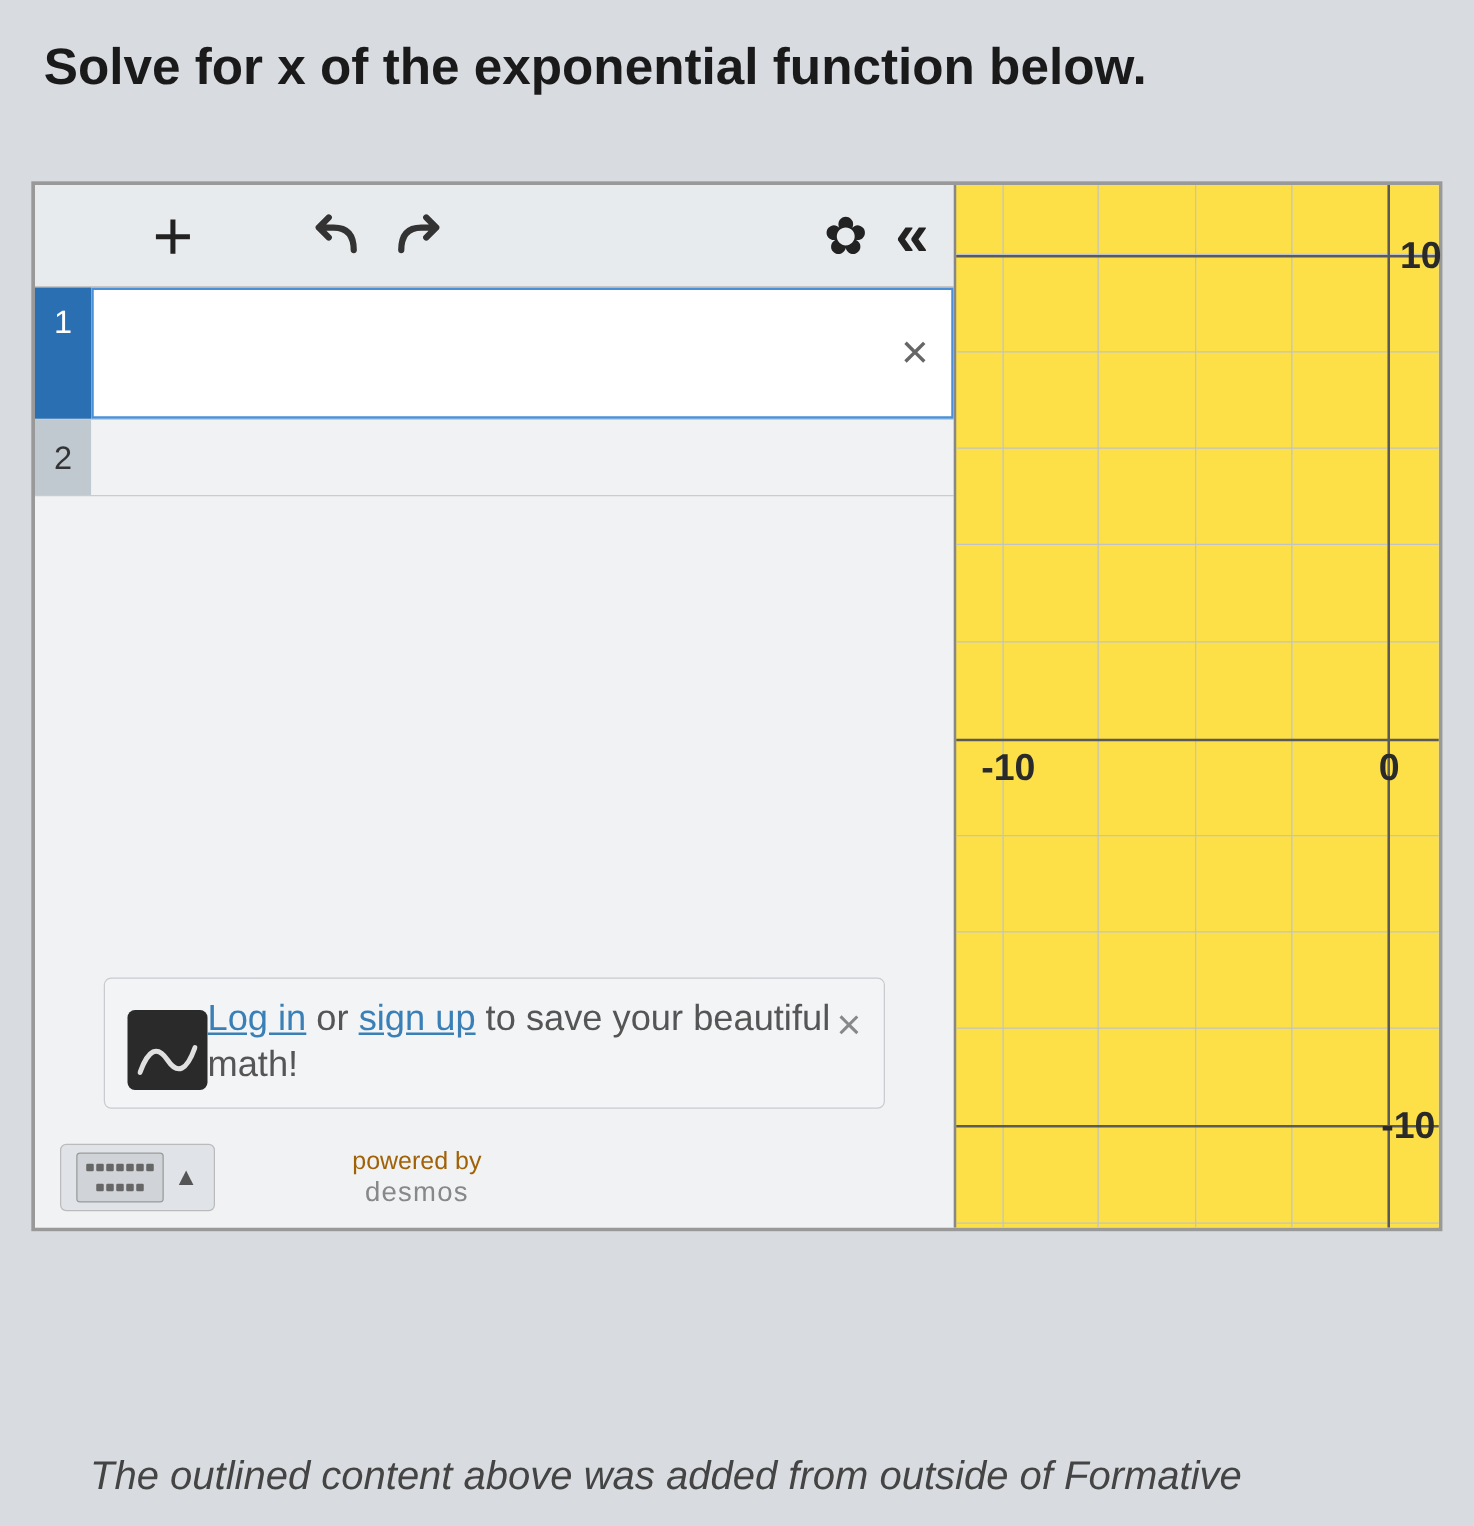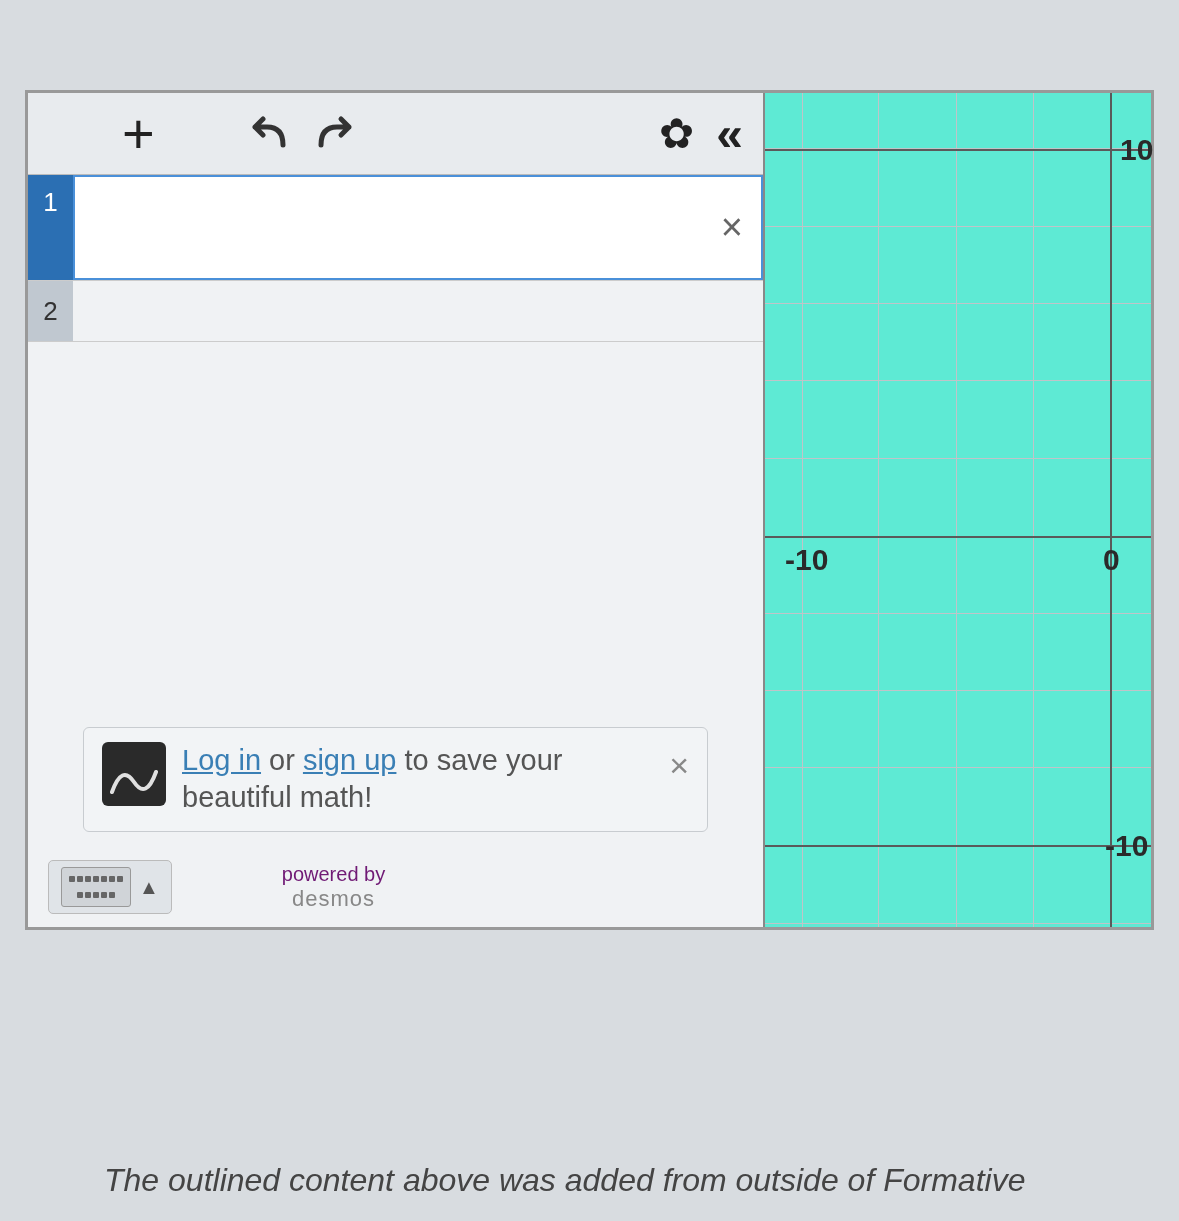--- a/index.html
+++ b/index.html
@@ -30,51 +30,52 @@
     .expression-list { flex: 1; position: relative; }
     .expression-row { display: flex; border-bottom: 1px solid #ccc; }
     .row-number { width: 45px; background: #8899a8; color: #fff; display: flex; align-items: flex-start; justify-content: center; padding-top: 12px; font-size: 26px; font-weight: 400; }
     .row-number.active { background: #2b6fb3; }
     .row-content { flex: 1; height: 105px; background: #f8f9fb; display: flex; align-items: center; justify-content: flex-end; padding-right: 18px; position: relative; }
     .row-content.active { background: #fff; border: 2px solid #4a90d9; }
     .row2 .row-content { height: 60px; background: #f0f2f4; }
     .row2 .row-number { background: #c0c8d0; color: #333; align-items: center; padding-top: 0; }
     .clear-row { font-size: 38px; color: #666; font-weight: 300; }
     
-    .login-prompt { position: absolute; bottom: 95px; left: 55px; right: 55px; background: #f2f4f6; border: 1px solid #c8ccd0; border-radius: 6px; padding: 14px 18px; display: flex; align-items: flex-start; gap: 16px; }
+    .login-prompt { position: absolute; bottom: 95px; left: 55px; right: 55px; background: #f2f4f6; border: 1px solid #c8ccd0; border-radius: 6px; padding: 14px 18px; display: flex; align-items: flex-end; }
     .desmos-logo-small { width: 64px; height: 64px; background: #2a2a2a; border-radius: 6px; display: flex; align-items: flex-end; justify-content: center; padding: 8px; }
     .desmos-wave { width: 48px; height: 32px; }
     .login-text { flex: 1; font-size: 29px; line-height: 1.3; color: #555; }
     .login-text a { color: #3a7fb5; text-decoration: underline; }
     .login-close { font-size: 34px; color: #888; font-weight: 300; align-self: flex-start; margin-top: 4px; }
     
     .footer-bar { position: absolute; bottom: 0; left: 0; right: 0; height: 80px; display: flex; align-items: center; padding: 0 20px; }
     .keypad-toggle { display: flex; align-items: center; gap: 8px; background: #e0e4e8; border: 1px solid #bbb; border-radius: 5px; padding: 6px 12px; }
     .keypad-icon { width: 70px; height: 40px; background: #d0d4d8; border: 1px solid #999; border-radius: 3px; display: flex; flex-wrap: wrap; align-items: center; justify-content: center; padding: 4px; gap: 2px; }
     .keypad-icon span { width: 6px; height: 6px; background: #666; border-radius: 1px; }
     .caret-up { font-size: 20px; color: #555; }
     .powered-by { text-align: center; margin-left: 110px; }
-    .powered-label { font-size: 20px; color: #701a75; }
+    .powered-label { font-size: 20px; color: #a16207; }
     .desmos-brand { font-size: 22px; color: #888; font-weight: 400; letter-spacing: 1px; }
     
-    .graph-panel { flex: 1; position: relative; background: #5eead4; border-left: 2px solid #888; }
+    .graph-panel { flex: 1; position: relative; background: #fde047; border-left: 2px solid #888; }
     .grid-line { position: absolute; background: #c0c4c8; }
     .grid-h { left: 0; right: 0; height: 1px; }
     .grid-v { top: 0; bottom: 0; width: 1px; }
     .axis-line { position: absolute; background: #5a5a5a; }
     .axis-h { left: 0; right: 0; height: 2px; }
     .axis-v { top: 0; bottom: 0; width: 2px; }
     .axis-label { position: absolute; font-size: 30px; font-weight: 600; color: #2a2a2a; }
     
-    .disclaimer { position: absolute; bottom: 22px; left: 72px; font-size: 32px; font-style: italic; color: #444; font-weight: 500; white-space: nowrap; margin-left: 32px; }
+    .disclaimer { position: absolute; bottom: 22px; left: 72px; font-size: 32px; font-style: italic; color: #444; font-weight: 500; white-space: nowrap; }
   </style>
 </head>
 <body>
 
 <div class="question-area">
+  <div class="question-title">Solve for x of the exponential function below.</div>
 </div>
 
 <div class="desmos-container">
   <div class="expression-panel">
     <div class="toolbar">
       <div class="toolbar-left">
         <div class="hamburger icon">
           <span></span>
             <span></span>
             <span></span>

